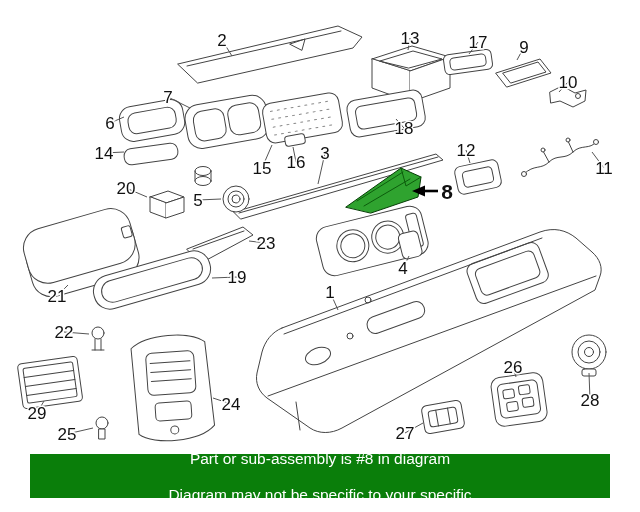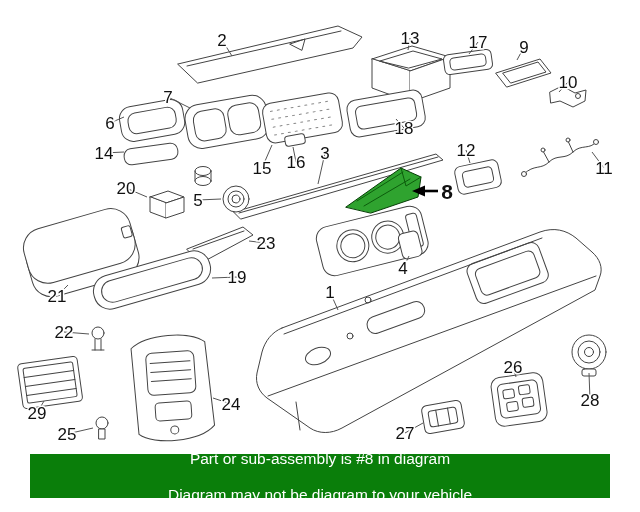--- a/index.html
+++ b/index.html
@@ -308,16 +308,16 @@
         <text x="405" y="433" class="part-label">27</text>
         <line x1="590" y1="400" x2="589" y2="373" class="leader"></line>
         <text x="590" y="400" class="part-label">28</text>
         <line x1="37" y1="413" x2="44" y2="401" class="leader"></line>
         <text x="37" y="413" class="part-label">29</text>
       </g>
   </svg>
 
   <div class="banner">
     <div>Part or sub-assembly is #8 in diagram</div>
-    <div>Diagram may not be diagram to your vehicle</div>
+    <div>Diagram may not be specific to your specific</div>
   </div>
 
 </div>
 
 </body></html>

